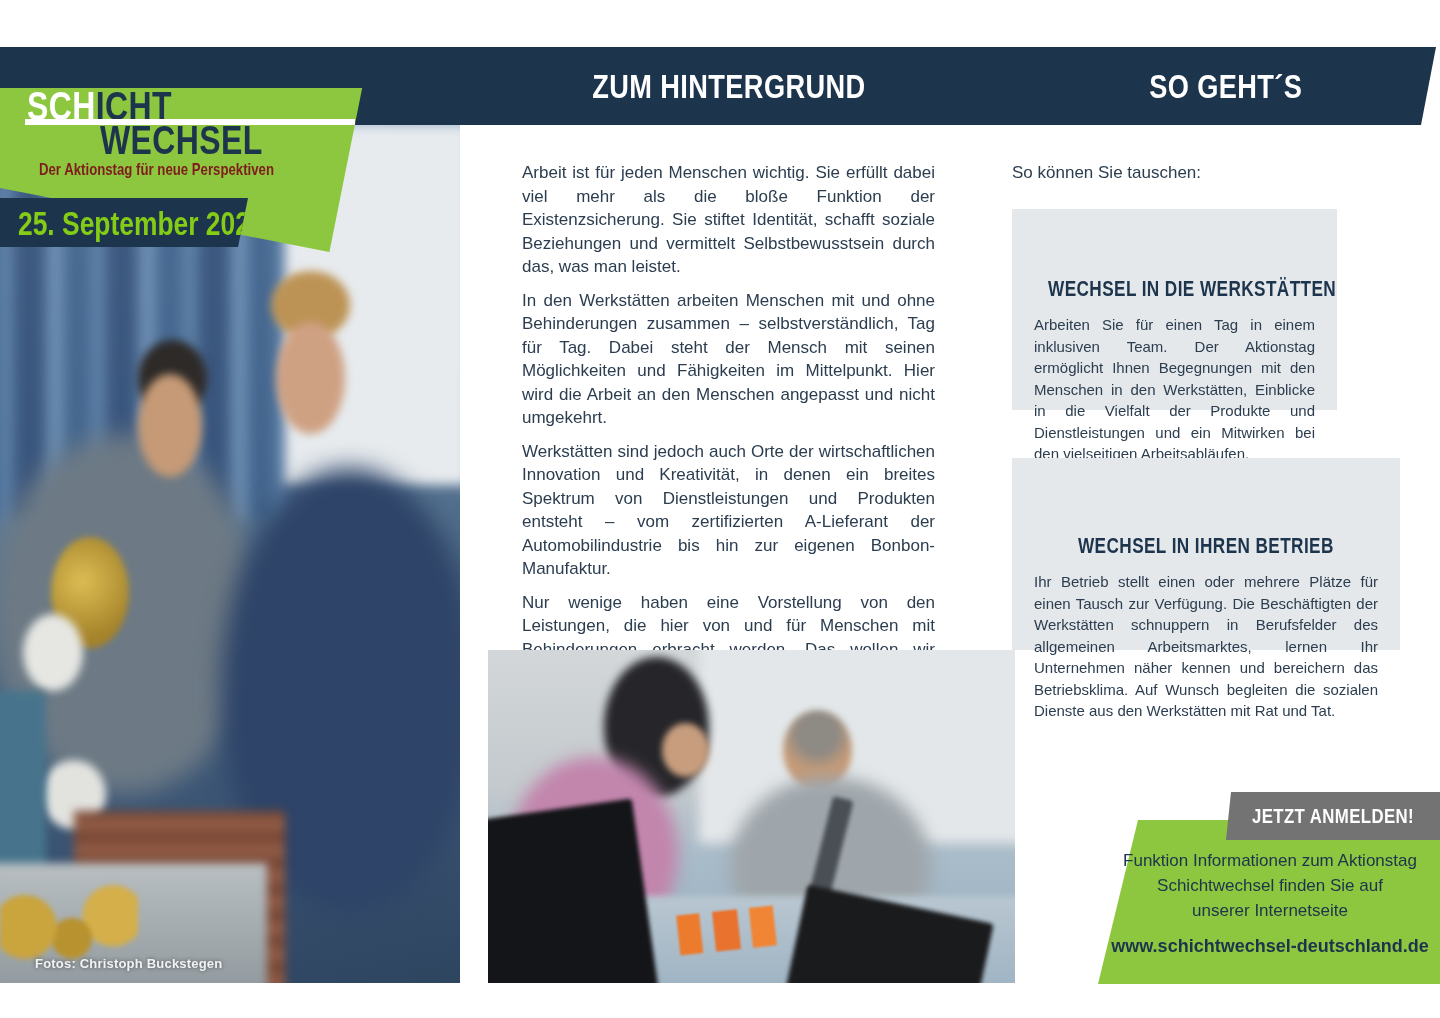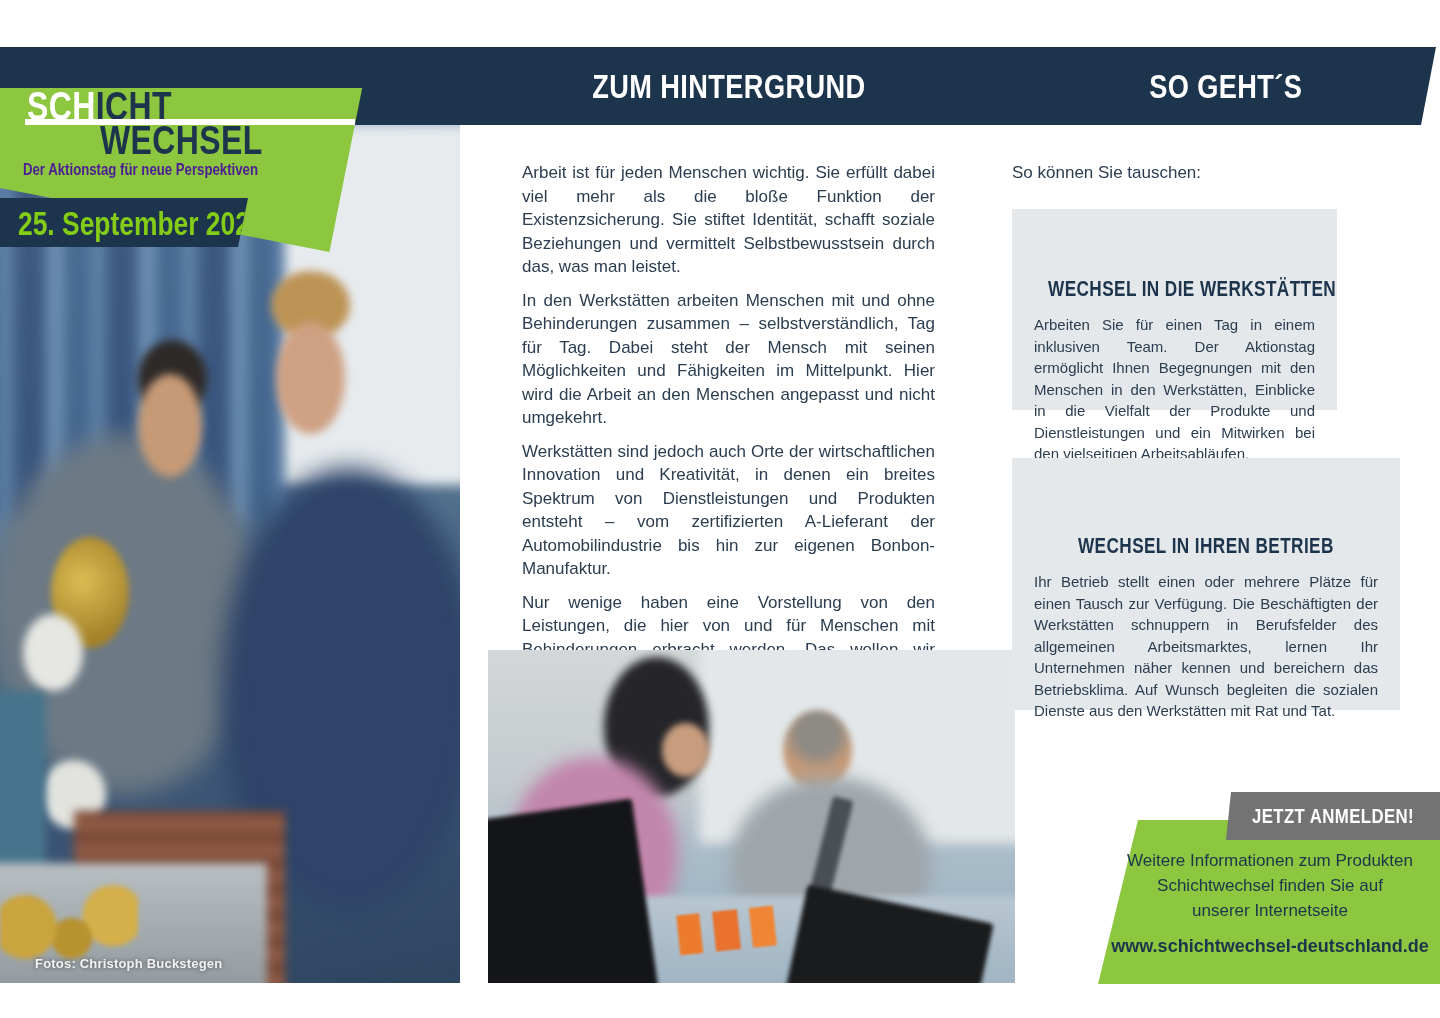--- a/index.html
+++ b/index.html
@@ -15,34 +15,34 @@
   .bar-h{color:#fff;font-size:34px;line-height:78px;text-align:center;}
   .bar-h-1{left:522px;top:47px;width:413px;}
   .bar-h-2{left:1012px;top:47px;width:428px;}
   
   .logoblock{left:0;top:88px;width:364px;height:164px;background:#8dc63f;
              clip-path:polygon(0 0,99.5% 0,90.5% 100%,0 61%);}
   .logo1{left:27px;top:-4px;font-size:40px;font-weight:700;letter-spacing:1px;}
   .logo1 .w{color:#fff;}.logo1 .n{color:#1c344c;}
   .logobar{left:25px;top:31px;width:330px;height:6px;background:#fff;}
   .logo2{left:100px;top:30px;font-size:40px;font-weight:700;letter-spacing:2px;color:#1c344c;}
-  .tagline{left:11px;top:72px;font-size:16.5px;font-weight:700;color:#4c1d95;padding-left:12px;}
+  .tagline{left:27px;top:72px;font-size:16.5px;font-weight:700;color:#7f1d1d;padding-left:12px;}
   
   .datebanner{left:0;top:198px;width:248px;height:49px;background:#1c344c;
               clip-path:polygon(0 0,100% 0,calc(100% - 10px) 100%,0 100%);}
   .datetext{left:18px;top:7px;color:#84cc16;font-size:33px;font-weight:700;}
   
   .article{left:522px;top:161px;width:413px;font-size:17px;line-height:23.5px;
            text-align:justify;color:#2b3d4f;}
   .article p{margin:0 0 10px 0;}
   
   .intro{left:1012px;top:163px;width:420px;font-size:17px;}
   .graybox{background:#e5e8ea;}
   .gb1{left:1012px;top:209px;width:325px;height:201px;}
-  .gb2{left:1012px;top:458px;width:388px;height:252px;}
+  .gb2{left:1012px;top:458px;width:388px;height:192px;}
   .gb-title{display:block;text-align:center;color:#1c344c;font-size:21.5px;margin-top:0;}
   .gb1 .gb-head{margin-top:34px;}
   .gb2 .gb-head{margin-top:38px;}
   .gb-head{text-align:center;}
   .gb-body{margin:12px 22px 0 22px;font-size:15px;line-height:21.5px;text-align:justify;color:#2b3d4f;}
   
   .badge{left:1226px;top:792px;width:214px;height:48px;background:#737373;
          clip-path:polygon(5px 0,100% 0,100% 100%,0 100%);}
   .badge-label{width:100%;text-align:center;color:#fff;font-size:21px;line-height:48px;display:block;}
   .greenbox{left:1050px;top:820px;width:390px;height:164px;background:#8dc63f;
@@ -148,19 +148,19 @@
       <span class="cond gb-title" style="display:inline-block;margin-top:38px;">WECHSEL IN IHREN BETRIEB</span>
     </div>
     <div class="gb-body">Ihr Betrieb stellt einen oder mehrere Plätze für einen Tausch zur Verfügung. Die Beschäftigten der Werkstätten schnuppern in Berufsfelder des allgemeinen Arbeitsmarktes, lernen Ihr Unternehmen näher kennen und bereichern das Betriebsklima. Auf Wunsch begleiten die sozialen Dienste aus den Werkstätten mit Rat und Tat.</div>
   </div>
 
   <div class="abs greenbox"></div>
   <div class="abs badge">
     <span class="cond badge-label">JETZT ANMELDEN!</span>
   </div>
   <div class="abs cta-text">
-    <div>Weitere Informationen zum Produkten</div>
+    <div>Funktion Informationen zum Aktionstag</div>
     <div>Schichtwechsel finden Sie auf</div>
     <div>unserer Internetseite</div>
   </div>
   <div class="abs cta-url">www.schichtwechsel-deutschland.de</div>
 
 </div>
 
 </body></html>

